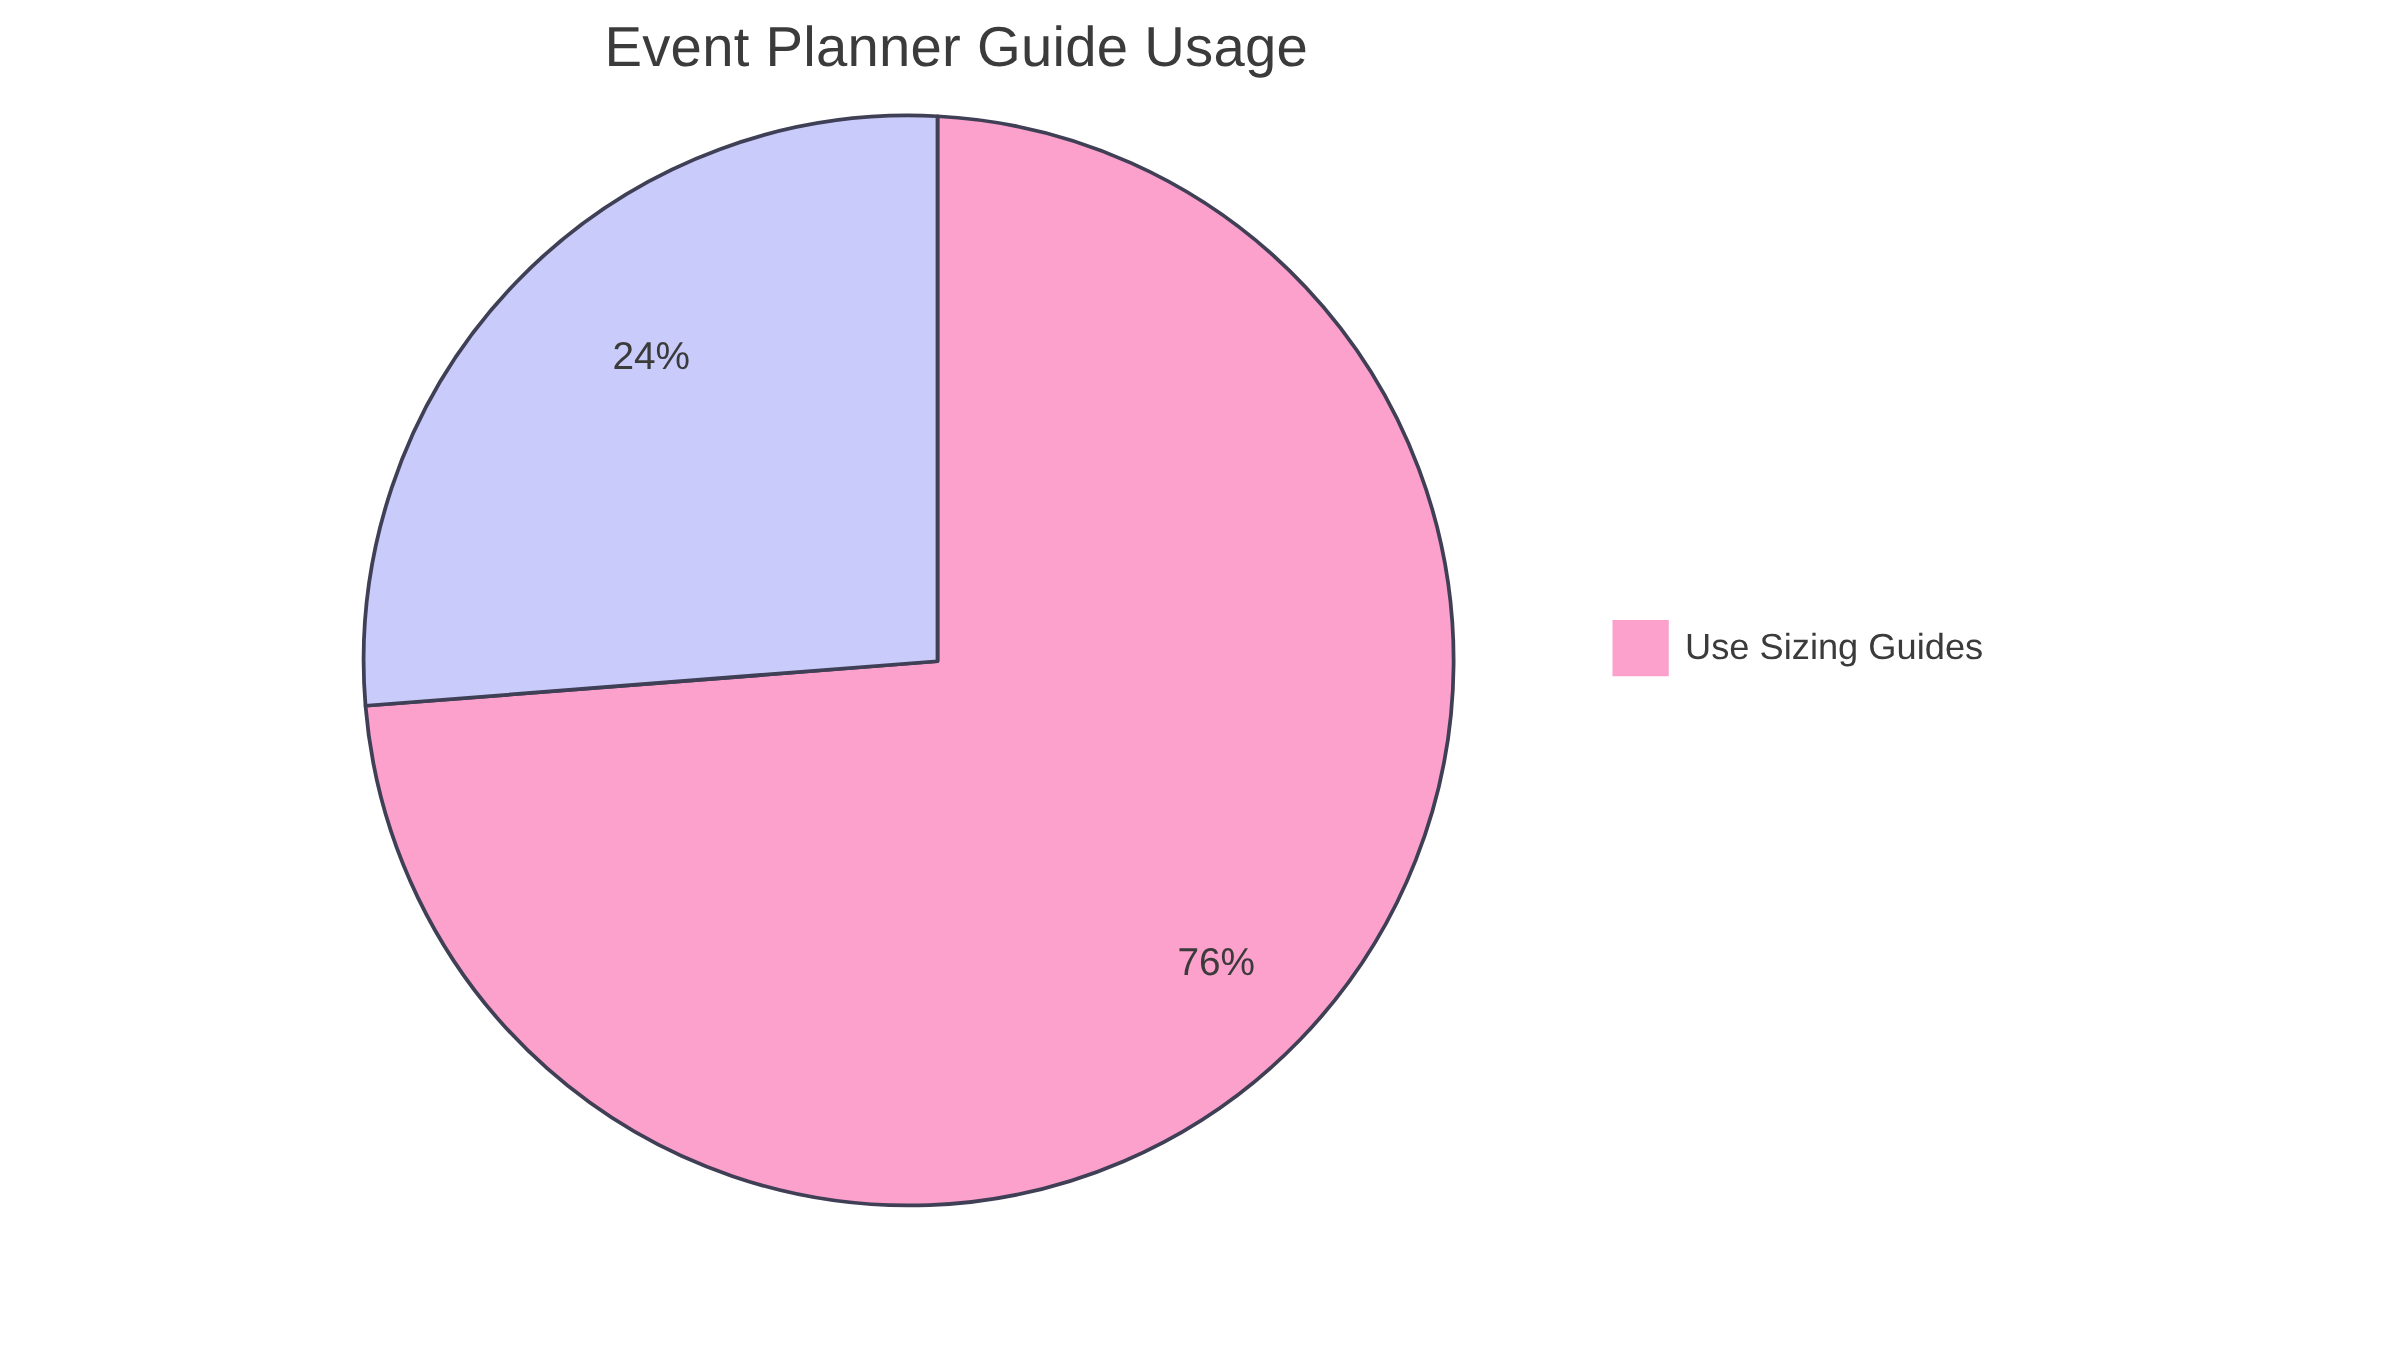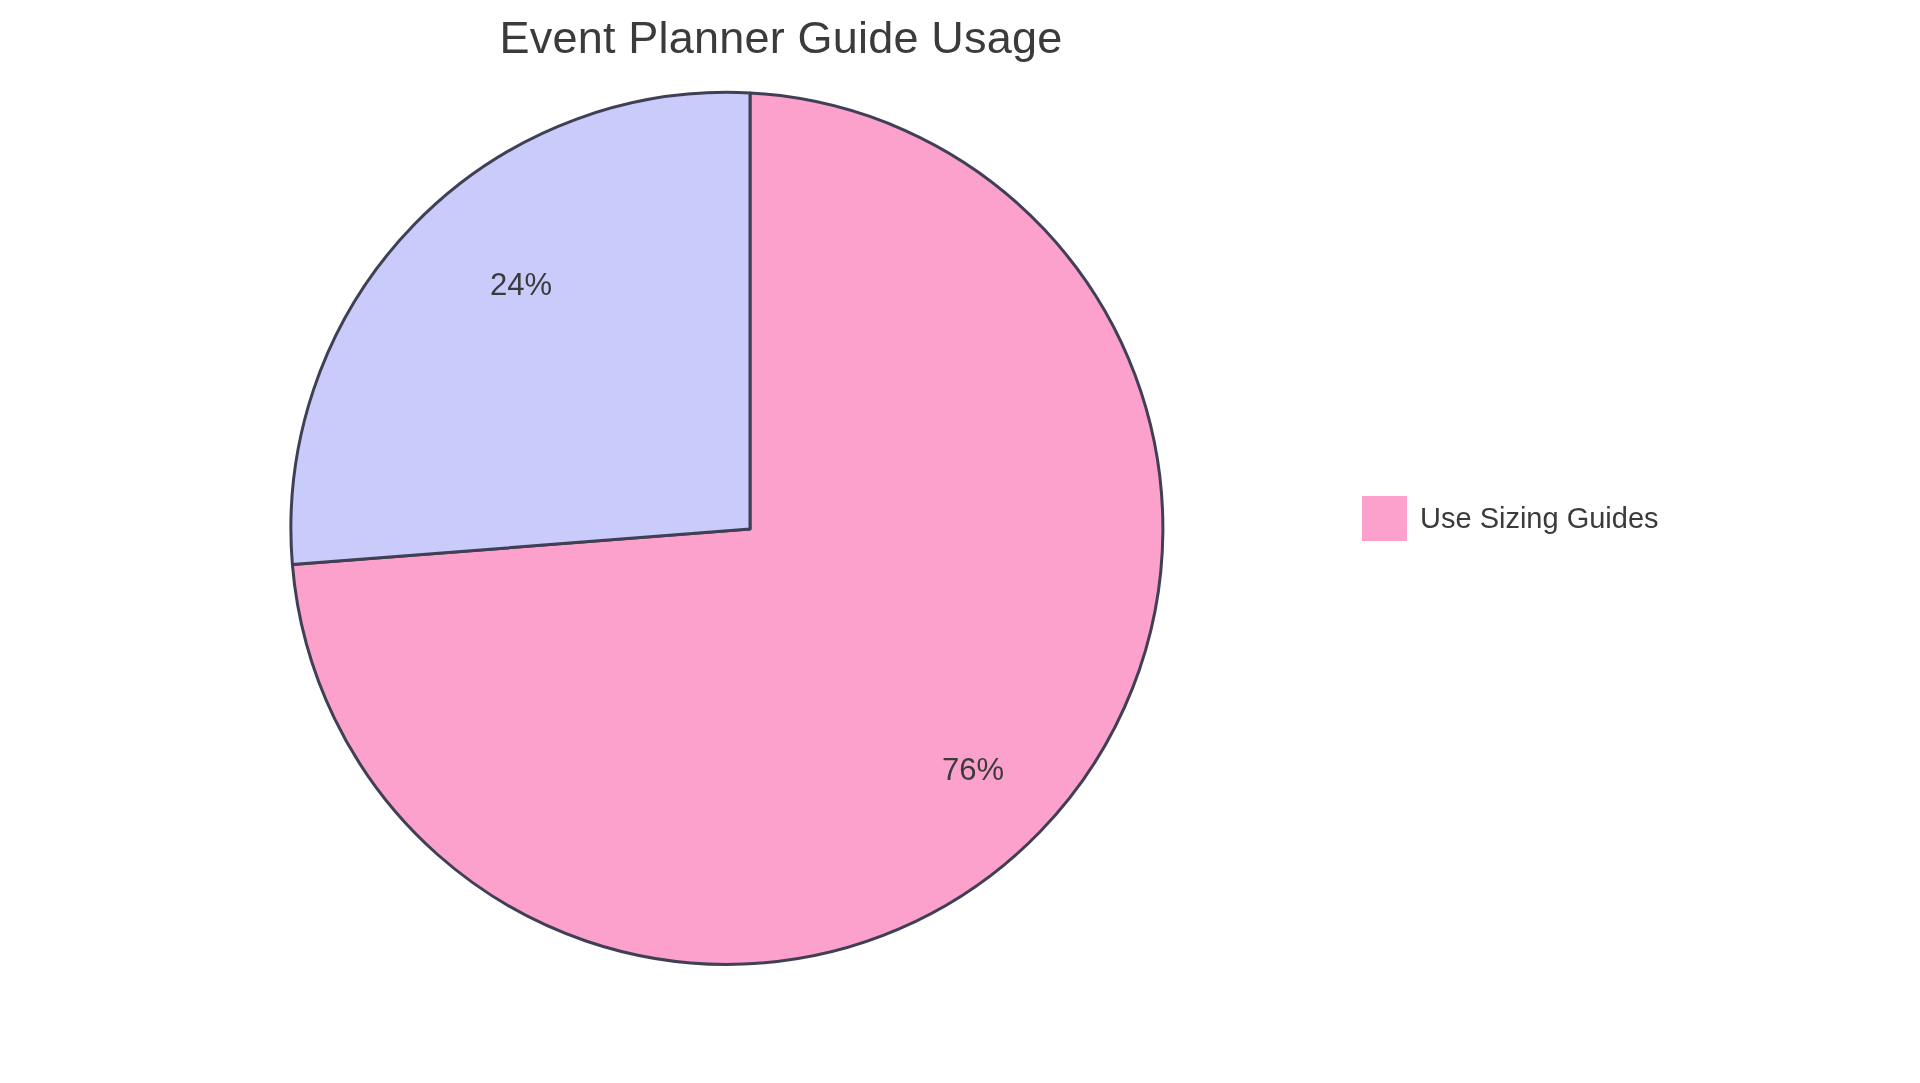--- a/index.html
+++ b/index.html
@@ -24,39 +24,38 @@
     left: 0;
     top: 13px;
     width: 1530px;
     text-align: center;
     font-size: 45px;
     font-weight: 400;
     color: #3b3b3b;
     letter-spacing: 0.2px;
     line-height: 1.1;
     white-space: nowrap;
-    padding-left: 16px;
   }
   #pie-svg {
     position: absolute;
     left: 0;
     top: 0;
     width: 1920px;
     height: 1083px;
   }
   .slice-label {
     font-family: "Liberation Sans", sans-serif;
     font-size: 31px;
     fill: #3b3b3b;
     text-anchor: middle;
     dominant-baseline: middle;
   }
   #legend {
     position: absolute;
-    left: 1350px;
+    left: 1278px;
     top: 492px;
     padding-left: 12px;
   }
   .legend-row {
     display: flex;
     align-items: center;
     height: 53px;
   }
   .legend-swatch {
     width: 45px;

